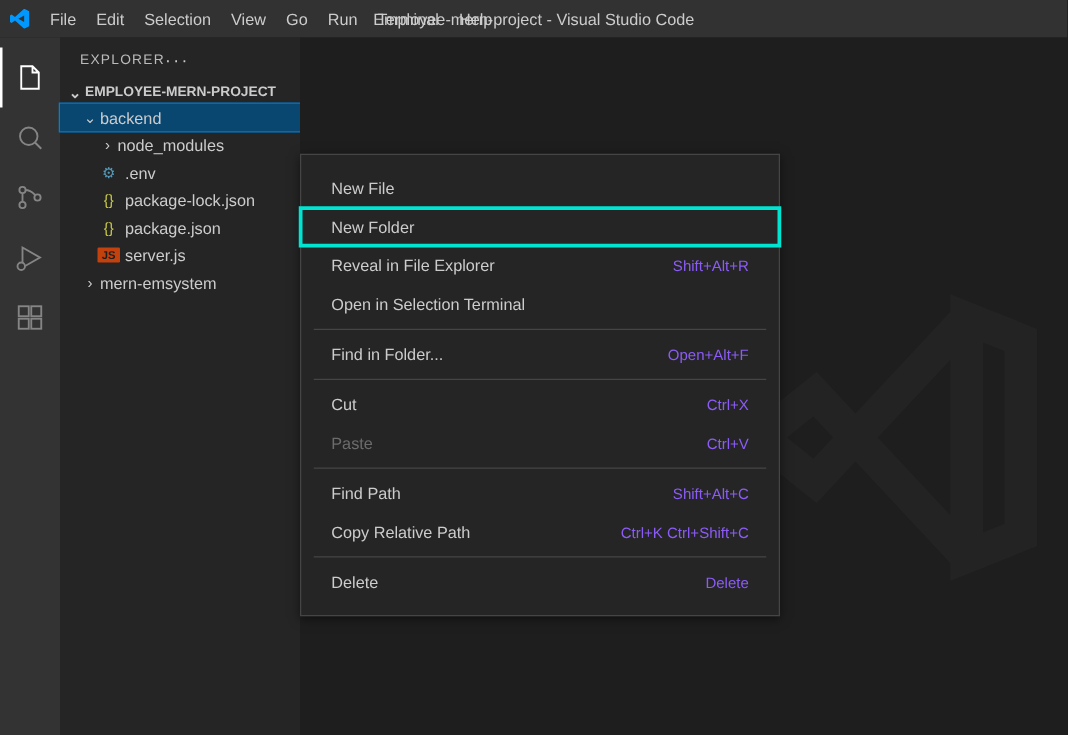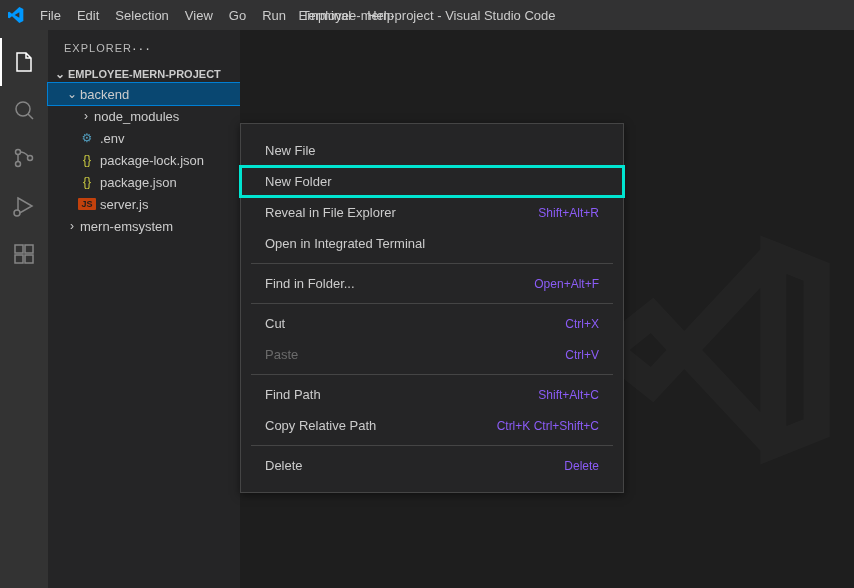--- a/index.html
+++ b/index.html
@@ -151,21 +151,21 @@
       <span>New File</span>
     </div>
   <div class="context-item highlighted">
       <span>New Folder</span>
     </div>
   <div class="context-item">
       <span>Reveal in File Explorer</span>
       <span class="shortcut">Shift+Alt+R</span>
     </div>
   <div class="context-item">
-      <span>Open in Integrated Terminal</span>
+      <span>Open in Selection Terminal</span>
     </div>
   <div class="context-sep"></div>
   <div class="context-item">
       <span>Find in Folder...</span>
       <span class="shortcut">Open+Alt+F</span>
     </div>
   <div class="context-sep"></div>
   <div class="context-item">
       <span>Cut</span>
       <span class="shortcut">Ctrl+X</span>

